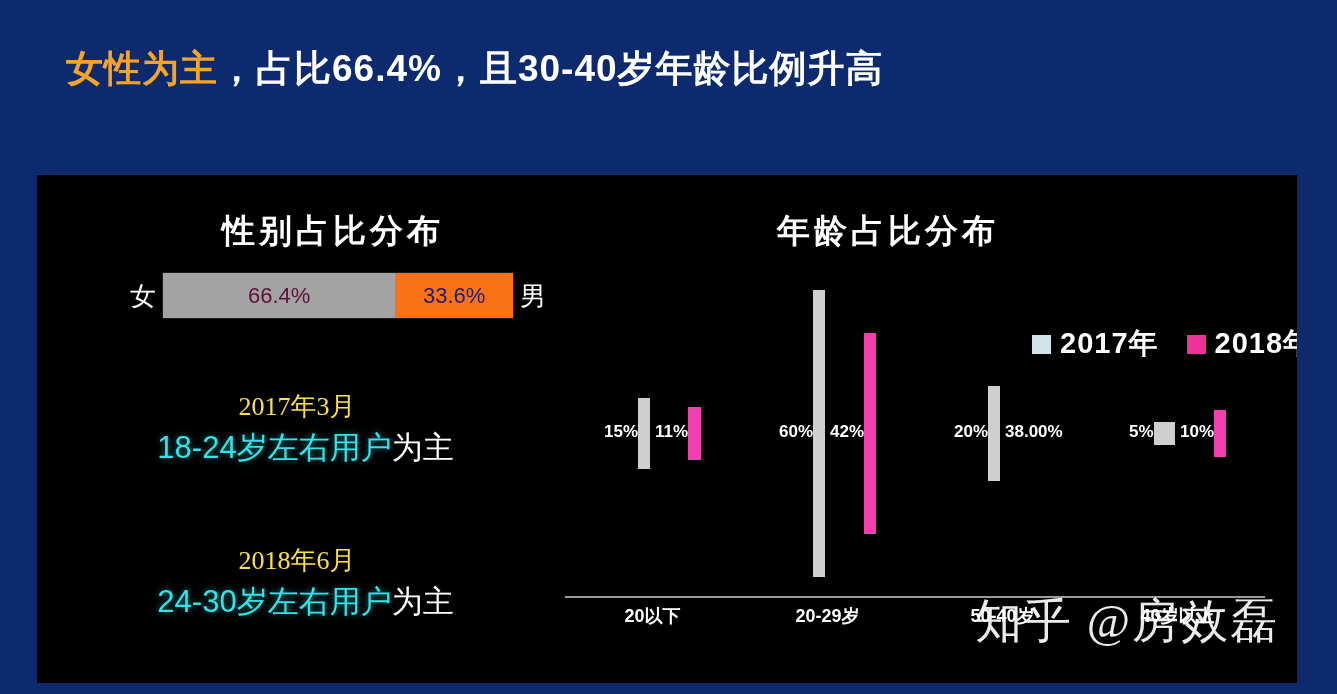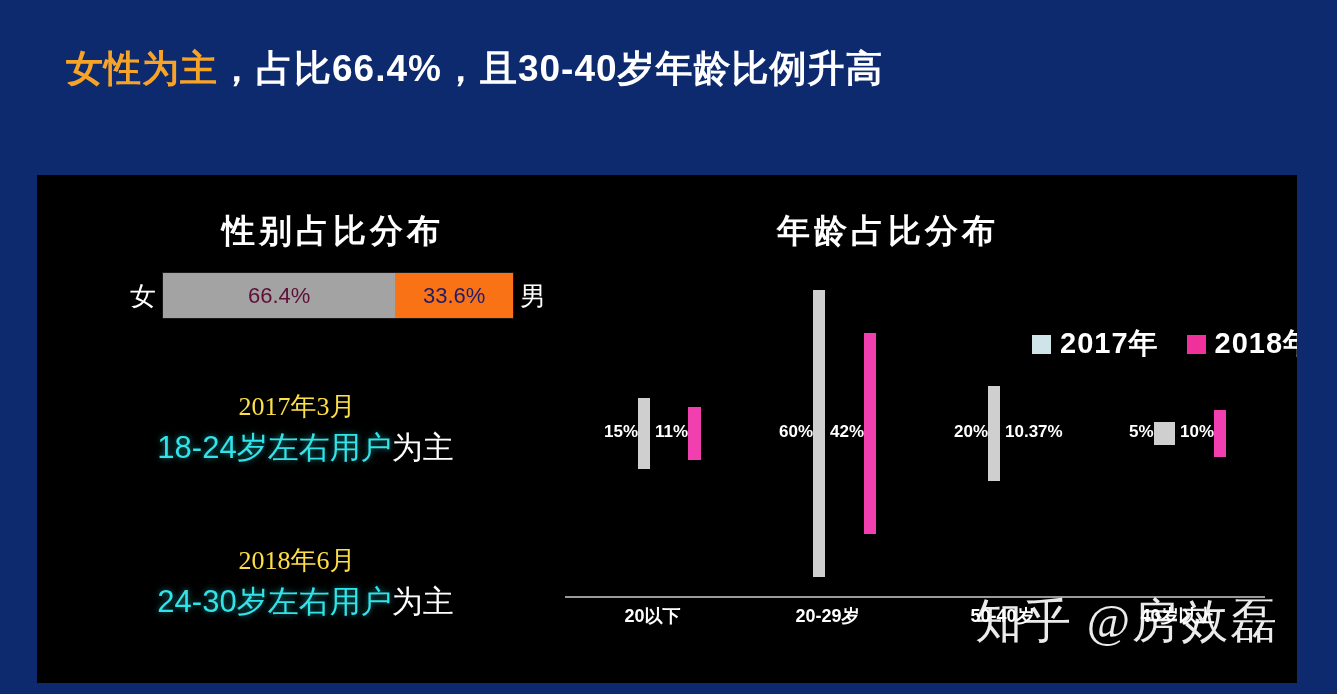--- a/index.html
+++ b/index.html
@@ -202,21 +202,21 @@
               <div class="bar y2018" style="background: rgb(242, 63, 176); height: 200.735px;"></div>
             </div>
             <div class="group-label">20-29岁</div>
           </div>
           <div class="group">
             <div class="bar-wrap">
               <div class="bar-value">20%</div>
               <div class="bar y2017" style="background: rgb(207, 207, 207); height: 95.5882px;"></div>
             </div>
             <div class="bar-wrap">
-              <div class="bar-value">10.37%</div>
+              <div class="bar-value">38.00%</div>
               <div class="bar y2018" style="background: rgb(242, 63, 176); height: 181.618px;"></div>
             </div>
             <div class="group-label">50-40岁</div>
           </div>
           <div class="group">
             <div class="bar-wrap">
               <div class="bar-value">5%</div>
               <div class="bar y2017" style="background: rgb(207, 207, 207); height: 23.8971px;"></div>
             </div>
             <div class="bar-wrap">

